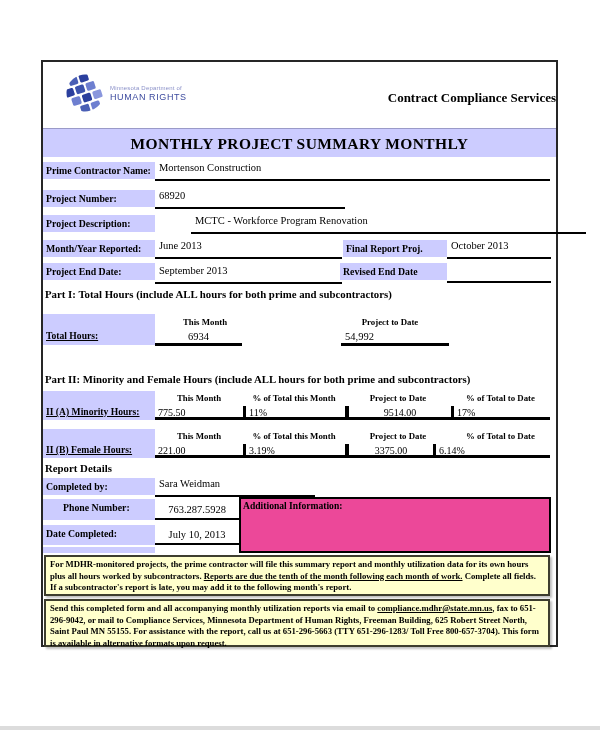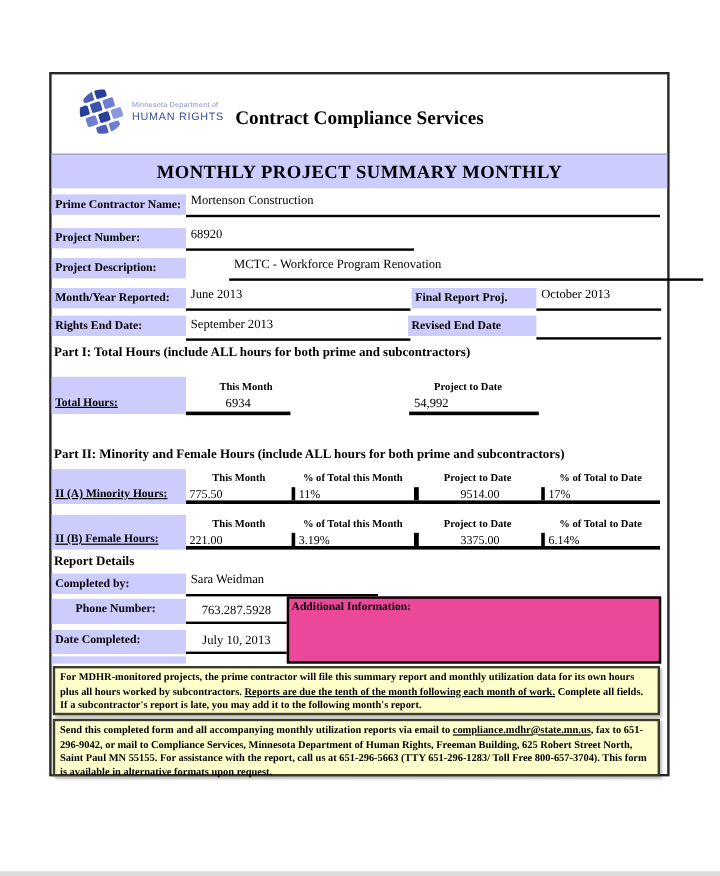--- a/index.html
+++ b/index.html
@@ -6,22 +6,22 @@
   html,body { width:600px; height:730px; background:#ffffff; overflow:hidden; }
   body { position:relative; font-family:"Liberation Serif", serif; color:#000; }
 
   .doc { position:absolute; left:41px; top:60px; width:517px; height:587px;
          border:2px solid #262626; background:#fff; }
 
   
   .logo { position:absolute; left:22px; top:11px; display:flex; align-items:center; gap:5px; }
   .logo-text .lt1 { font-family:"Liberation Sans", sans-serif; font-size:6px; color:#8a90c8; letter-spacing:0.2px; }
   .logo-text .lt2 { font-family:"Liberation Sans", sans-serif; font-size:9px; color:#3c4a9e; letter-spacing:0.6px; margin-top:1px; }
-  .doc-title { position:absolute; left:0; right:0; top:28px; text-align:center;
-               font-size:16px; font-weight:bold; }
+  .doc-title { position:absolute; left:0; right:0; top:28px; text-align:right;
+               font-size:13px; font-weight:bold; }
   .banner { position:absolute; left:0; right:0; top:66px; height:29px; background:#ccccff;
             border-top:1px solid #9a9ac8; text-align:center; font-weight:bold; font-size:15.5px;
             line-height:29px; letter-spacing:0.4px; }
 
   
   .lbl { position:absolute; left:0; width:112px; background:#ccccff; font-weight:bold;
          font-size:9.8px; line-height:13px; padding:2px 0 2px 3px; }
   .lbl-mid { position:absolute; background:#ccccff; font-weight:bold; font-size:9.8px;
              line-height:13px; padding:2px 0 2px 3px; }
   .val { position:absolute; font-size:10.5px; padding-left:4px; border-bottom:2px solid #000; }
@@ -94,21 +94,21 @@
   <div class="val" style="left:112px; top:128px; width:190px; height:19px;">68920</div>
 
   <div class="lbl" style="top:153px;">Project Description:</div>
   <div class="val" style="left:112px; top:153px; width:395px; height:19px;margin-left:36px;">MCTC - Workforce Program Renovation</div>
 
   <div class="lbl" style="top:178px;">Month/Year Reported:</div>
   <div class="val" style="left:112px; top:178px; width:187px; height:19px;">June 2013</div>
   <div class="lbl-mid" style="left:300px; top:178px; width:104px;">Final Report Proj.</div>
   <div class="val" style="left:404px; top:178px; width:104px; height:19px;">October 2013</div>
 
-  <div class="lbl" style="top:201px;">Rights End Date:</div>
+  <div class="lbl" style="top:201px;">Project End Date:</div>
   <div class="val" style="left:112px; top:203px; width:187px; height:19px;">September 2013</div>
   <div class="lbl-mid" style="left:297px; top:201px; width:107px;">Revised End Date</div>
   <div class="val" style="left:404px; top:201px; width:104px; height:20px;"></div>
 
   <div class="sect" style="top:226px;">Part I: Total Hours (include ALL hours for both prime and subcontractors)</div>
   <div class="lavblock" style="top:252px; height:31px;"></div>
   <div class="rowlabel" style="top:268px;">Total Hours:</div>
   <div class="colhead" style="left:112px; top:255px; width:100px;">This Month</div>
   <div class="colhead" style="left:280px; top:255px; width:134px;">Project to Date</div>
   <div class="p1val" style="left:112px; top:268px; width:87px; text-align:center;">6934</div>
@@ -131,21 +131,21 @@
 
   <div class="lavblock" style="top:367px; height:29px;"></div>
   <div class="rowlabel" style="top:382px;">II (B)  Female Hours:</div>
   <div class="colhead" style="left:112px; top:369px; width:88px;">This Month</div>
   <div class="colhead" style="left:200px; top:369px; width:102px;">% of Total this Month</div>
   <div class="colhead" style="left:302px; top:369px; width:106px;">Project to Date</div>
   <div class="colhead" style="left:408px; top:369px; width:99px;">% of Total to Date</div>
   <div class="cellrow" style="top:382px; height:14px;">
     <div class="cell" style="width:88px;">221.00</div>
     <div class="cell bl3" style="width:102px;">3.19%</div>
-    <div class="cell bl4 center" style="width:106px;">3375.00</div>
+    <div class="cell bl4 center" style="width:88px;">3375.00</div>
     <div class="cell bl3" style="width:99px;">6.14%</div>
   </div>
 
   <div class="sect" style="top:400px;">Report Details</div>
 
   <div class="lbl" style="top:416px;">Completed by:</div>
   <div class="val" style="left:112px; top:416px; width:160px; height:19px;">Sara Weidman</div>
 
   <div class="lbl" style="top:437px; height:21px;padding-left:20px;">Phone Number:</div>
   <div class="val" style="left:112px; top:437px; width:84px; height:21px; text-align:center; padding-left:0; line-height:21px;">763.287.5928</div>

